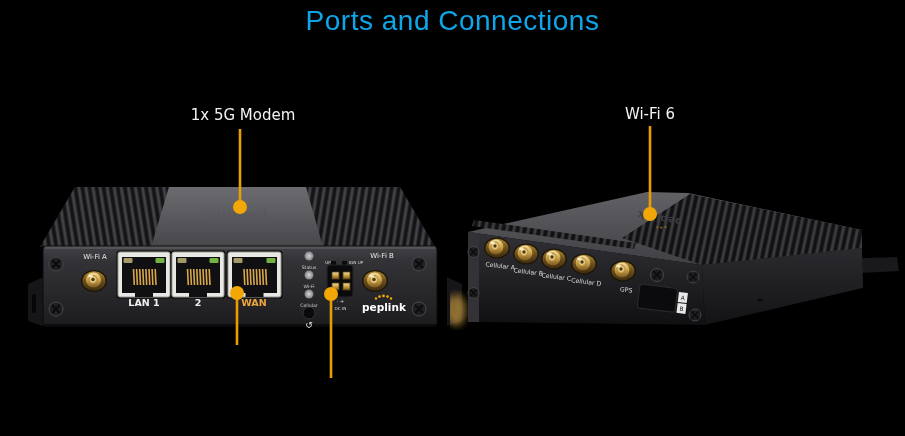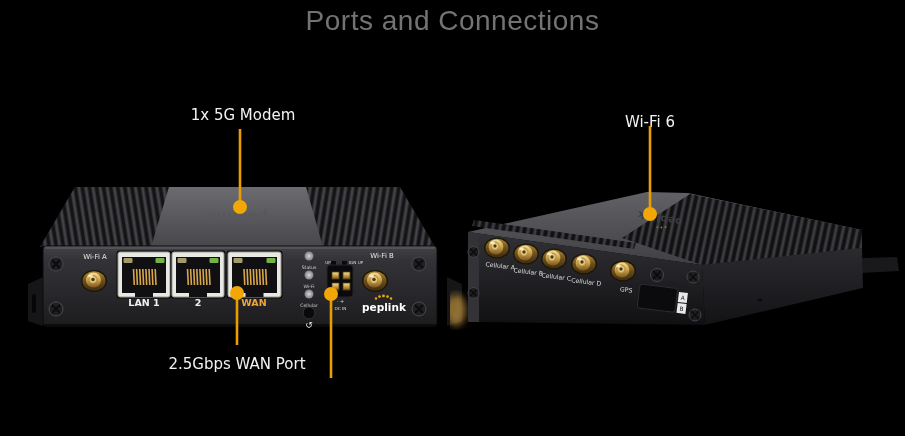--- a/index.html
+++ b/index.html
@@ -1,24 +1,24 @@
 <!DOCTYPE html>
 <html><head>
 <meta charset="utf-8">
 <style>
   html,body{margin:0;padding:0;background:#000;}
   .stage{position:relative;width:905px;height:436px;background:#000;overflow:hidden;
          font-family:"DejaVu Sans",sans-serif;}
   .page-title{position:absolute;top:5px;left:0;right:0;text-align:center;
               font-family:"Liberation Sans",sans-serif;font-weight:300;
-              font-size:28px;letter-spacing:.5px;color:#737373;}
+              font-size:28px;letter-spacing:.5px;color:#0ea5e9;}
   .callout-label{position:absolute;width:210px;text-align:center;
                  font-size:15px;line-height:1.35;color:#f2f2f2;}
   #label-modem{left:138px;top:105px;}
-  #label-wifi6{left:545px;top:104px;margin-top:8px;}
+  #label-wifi6{left:545px;top:104px;}
   #label-wan{left:132px;top:354px;}
   #label-power{left:226px;top:380px;}
   .dev-svg{position:absolute;}
   #front-device{left:25px;top:180px;}
   #rear-device{left:450px;top:180px;}
   #callout-overlay{position:absolute;left:0;top:0;z-index:5;pointer-events:none;}
   svg text{font-family:"DejaVu Sans",sans-serif;}
 </style>
 </head>
 <body>
@@ -318,15 +318,14 @@
       <line x1="331" y1="296" x2="331" y2="378" stroke="#E89D03"></line>
     </g>
     <circle cx="240" cy="207" r="7" fill="#F2A707"></circle>
     <circle cx="650" cy="214" r="7" fill="#F2A707"></circle>
     <circle cx="237" cy="293" r="7" fill="#F2A707"></circle>
     <circle cx="331" cy="294" r="7" fill="#F2A707"></circle>
   </svg>
 
   <div id="label-modem" class="callout-label">1x 5G Modem</div>
   <div id="label-wifi6" class="callout-label">Wi-Fi 6</div>
-  <div id="label-wan" class="callout-label">2.5Gbps WAN Port</div>
 
 </div>
 
 </body></html>

